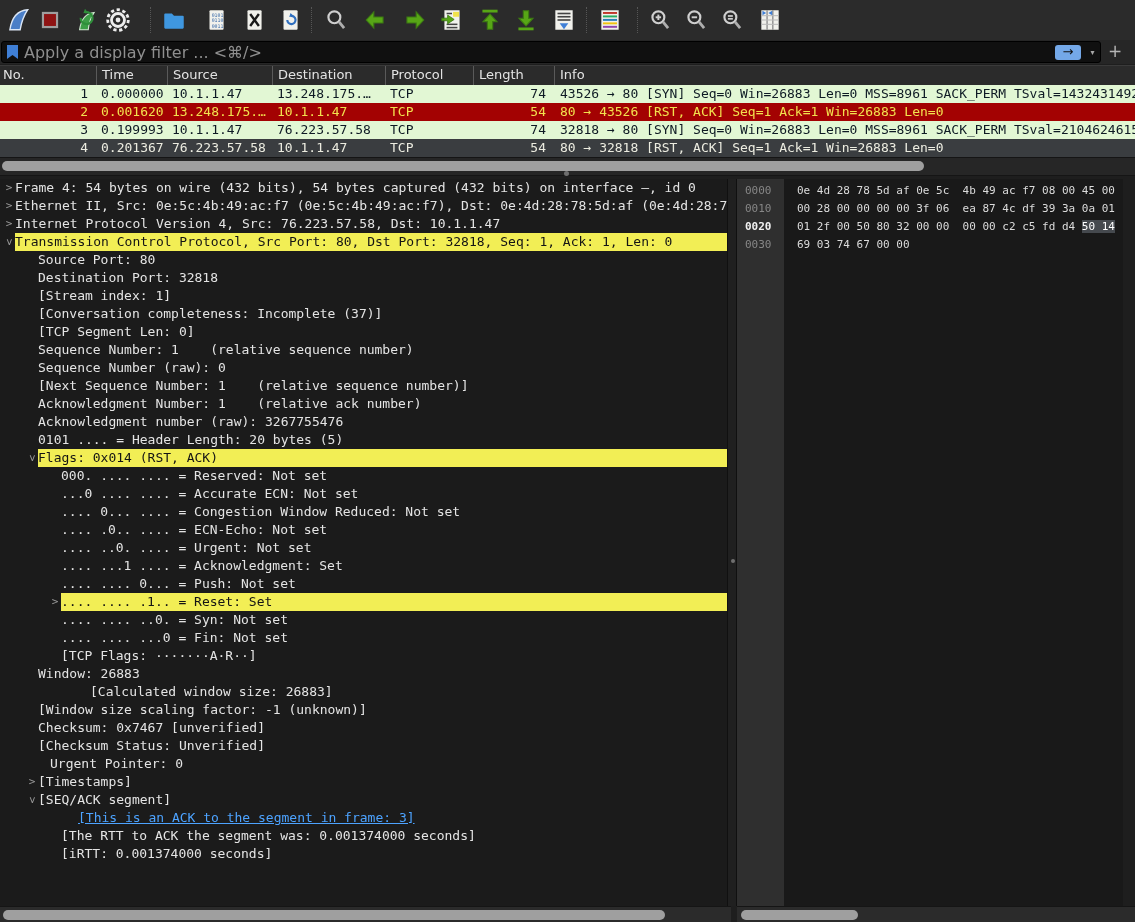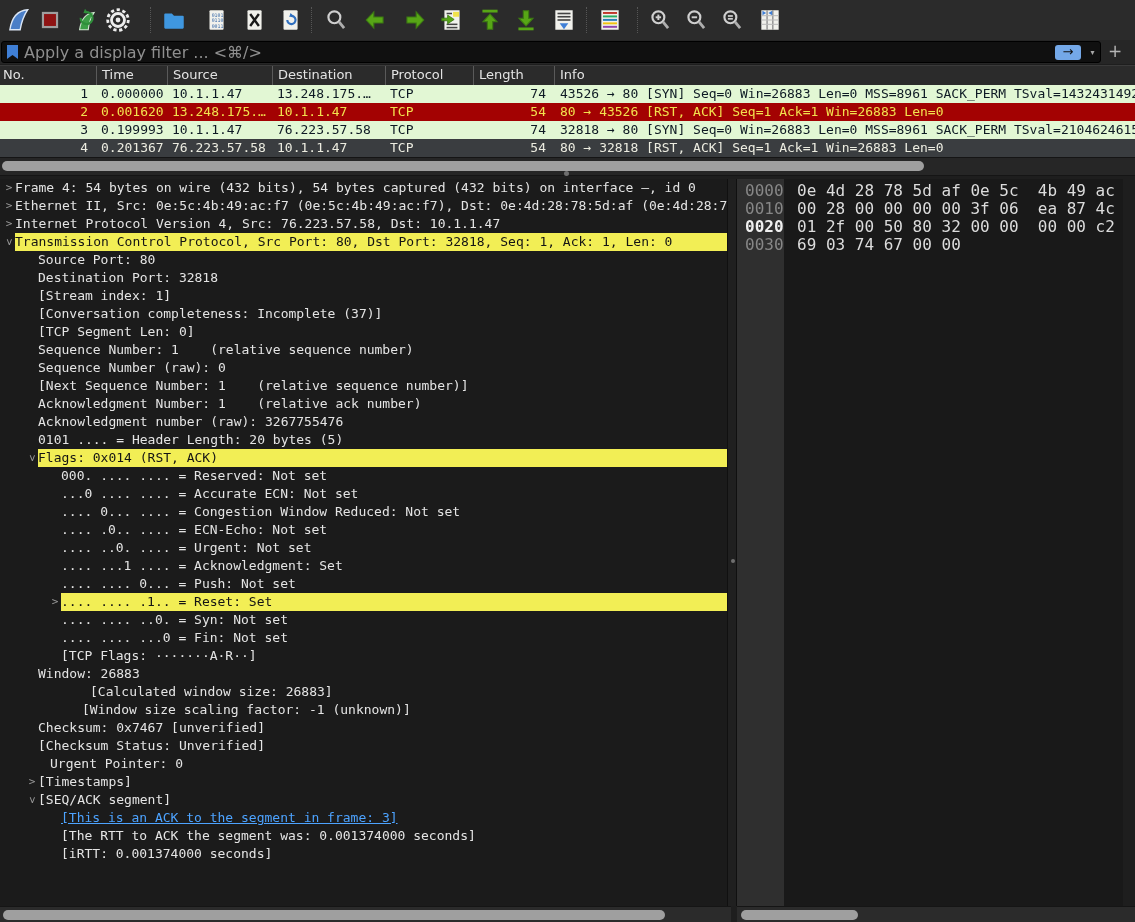--- a/index.html
+++ b/index.html
@@ -59,21 +59,21 @@
   .exp.open{transform:rotate(90deg);}
   .d-text{white-space:pre;flex:1;overflow:hidden;}
   .d-text.hl{background:#f2ee55;color:#141414;}
   .d-text.link{color:#4da3ff;text-decoration:underline;}
 
   
   .pane-div{position:absolute;left:727px;top:179px;width:10px;height:727px;background:#202020;border-left:1px solid #101010;border-right:1px solid #101010;box-sizing:border-box;}
   .split-dot-v{position:absolute;left:3px;top:380px;width:4px;height:4px;border-radius:50%;background:#6f6f6f;}
 
   
-  .hex-pane{position:absolute;left:737px;top:179px;width:386px;height:727px;background:#191919;overflow:hidden;font-size:16px;}
+  .hex-pane{position:absolute;left:737px;top:179px;width:386px;height:727px;background:#191919;overflow:hidden;font-size:11px;}
   .hx-gutter{position:absolute;left:0;top:0;width:47px;height:727px;background:#2f2f2f;}
   .hx-rows{position:absolute;left:0;top:3px;width:398px;}
   .hx-row{height:18px;line-height:18px;white-space:pre;display:flex;}
   .hx-off{width:47px;flex-shrink:0;color:#878787;padding-left:8px;box-sizing:border-box;}
   .hx-off.hl{color:#f0f0f0;font-weight:bold;}
   .hx-bytes{padding-left:13px;color:#dcdcdc;white-space:pre;}
   .hx-hl{background:#45494e;color:#ffffff;}
 
   
   .bscroll{position:absolute;top:906px;height:16px;background:#2b2b2b;border-top:1px solid #151515;}
@@ -385,21 +385,21 @@
         <span class="d-text">[TCP Flags: ·······A·R··]</span>
       </div>
       <div class="d-row" style="padding-left: 26px;">
         <span class="exp"></span>
         <span class="d-text">Window: 26883</span>
       </div>
       <div class="d-row" style="padding-left: 40px; gap: 38px;">
         <span class="exp"></span>
         <span class="d-text">[Calculated window size: 26883]</span>
       </div>
-      <div class="d-row" style="padding-left: 26px; gap: 44px;">
+      <div class="d-row" style="padding-left: 26px;">
         <span class="exp"></span>
         <span class="d-text">[Window size scaling factor: -1 (unknown)]</span>
       </div>
       <div class="d-row" style="padding-left: 26px;">
         <span class="exp"></span>
         <span class="d-text">Checksum: 0x7467 [unverified]</span>
       </div>
       <div class="d-row" style="padding-left: 26px;">
         <span class="exp"></span>
         <span class="d-text">[Checksum Status: Unverified]</span>
@@ -409,21 +409,21 @@
         <span class="d-text">Urgent Pointer: 0</span>
       </div>
       <div class="d-row" style="padding-left: 26px;">
         <span class="exp">&gt;</span>
         <span class="d-text">[Timestamps]</span>
       </div>
       <div class="d-row" style="padding-left: 26px;">
         <span class="exp open">&gt;</span>
         <span class="d-text">[SEQ/ACK segment]</span>
       </div>
-      <div class="d-row" style="padding-left: 49px;">
+      <div class="d-row" style="padding-left: 49px; margin-left: 17px;">
         <span class="exp"></span>
         <span class="d-text link">[This is an ACK to the segment in frame: 3]</span>
       </div>
       <div class="d-row" style="padding-left: 49px;">
         <span class="exp"></span>
         <span class="d-text">[The RTT to ACK the segment was: 0.001374000 seconds]</span>
       </div>
       <div class="d-row" style="padding-left: 49px;">
         <span class="exp"></span>
         <span class="d-text">[iRTT: 0.001374000 seconds]</span>

